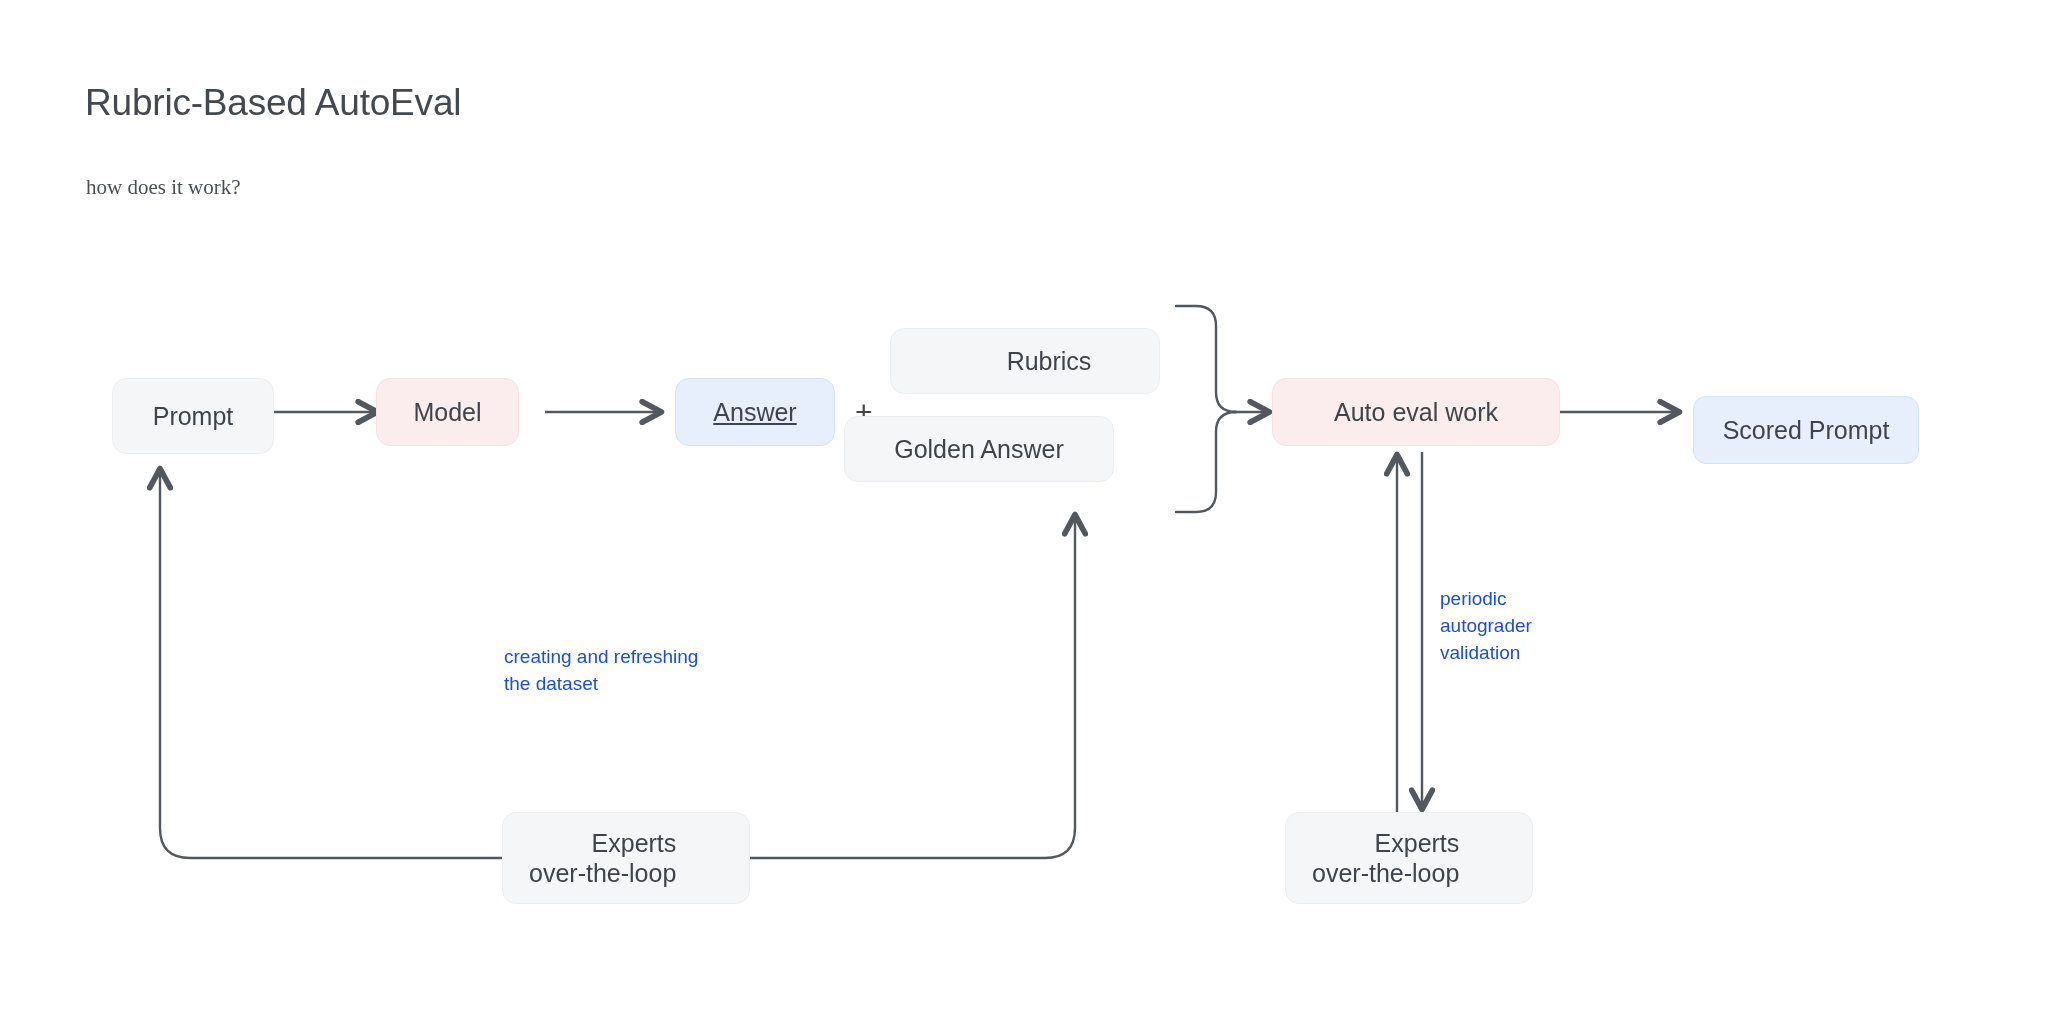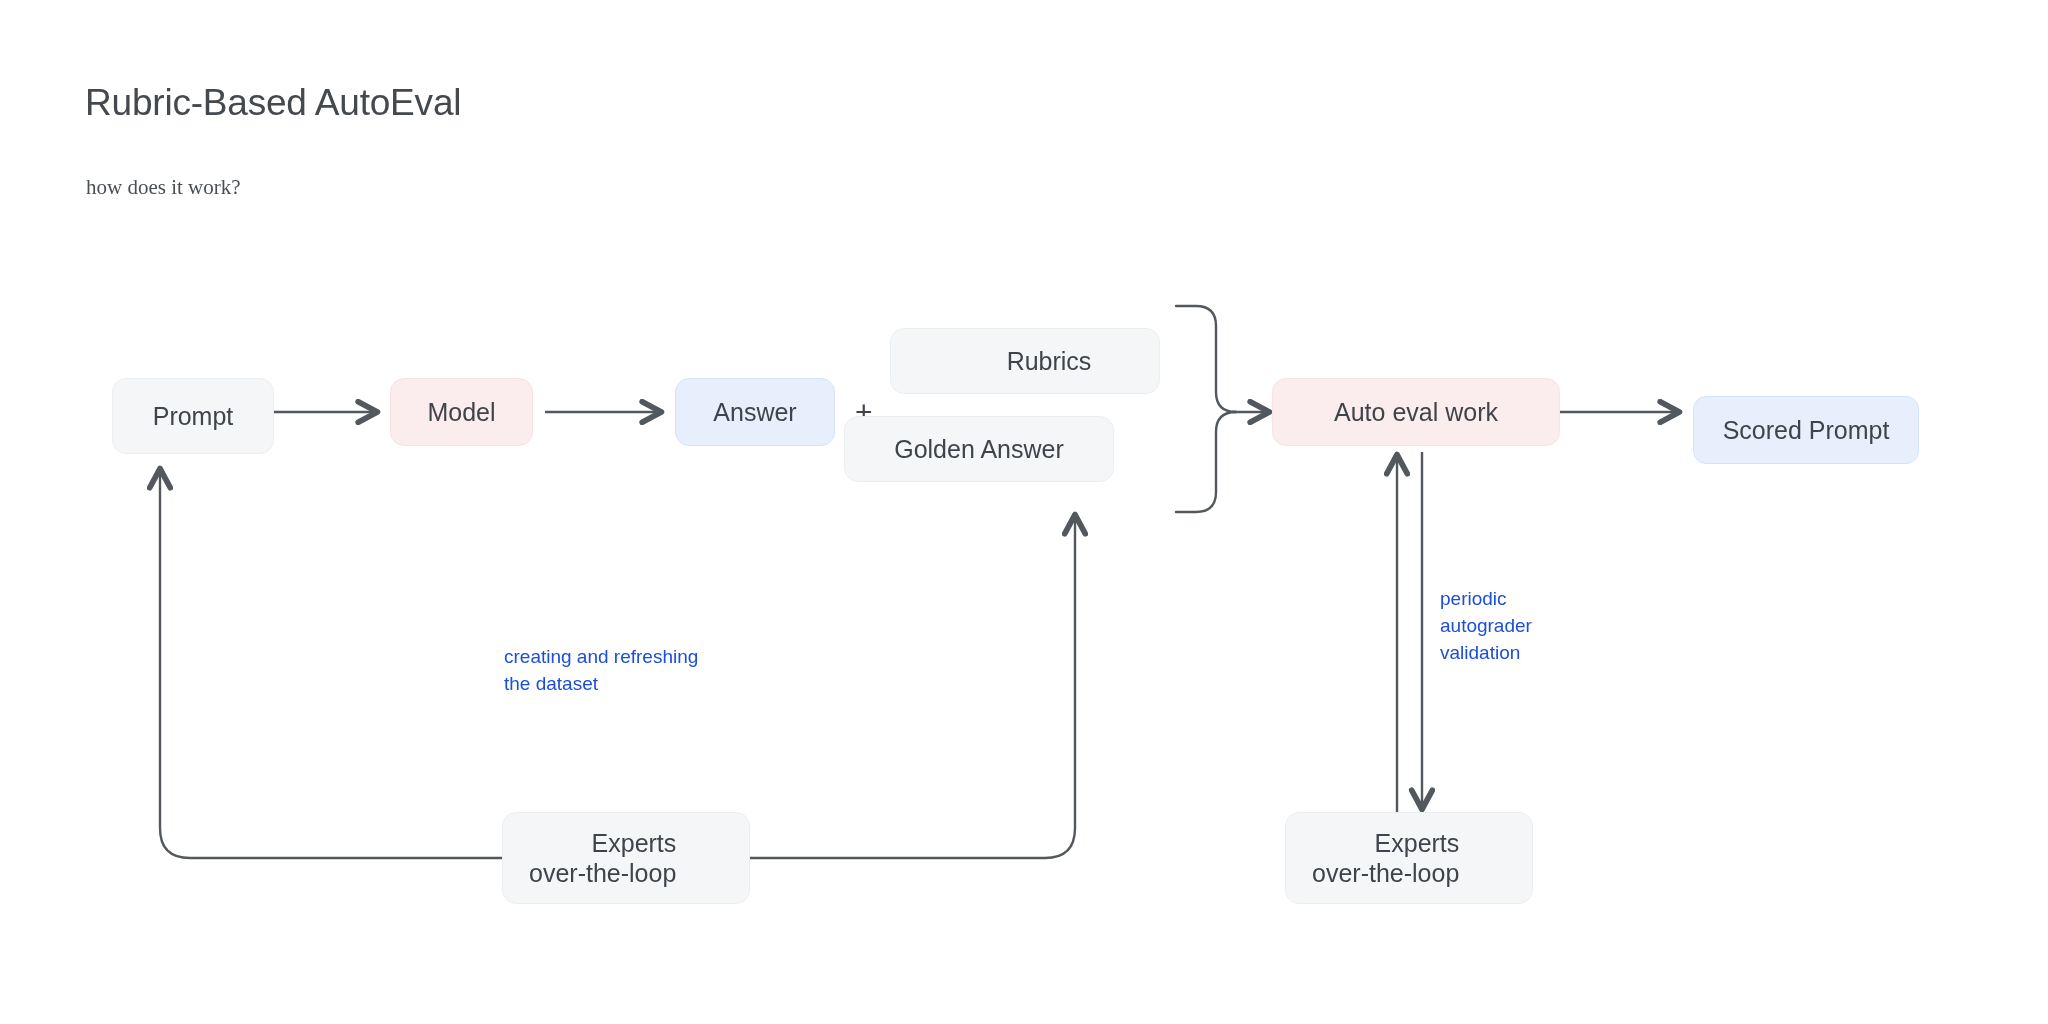--- a/index.html
+++ b/index.html
@@ -131,25 +131,25 @@
 
     <line x1="1397" y1="812" x2="1397" y2="456" marker-end="url(#ah)"></line>
 
     <line x1="1422" y1="452" x2="1422" y2="808" marker-end="url(#ah)"></line>
   </svg>
 
   <div class="node neutral center" style="left:99px; top:378px; width:162px; height:76px;margin-left:13px;">
     <span>Prompt</span>
   </div>
 
-  <div class="node pink center" style="left:390px; top:378px; width:143px; height:68px;">
+  <div class="node pink center" style="left:376px; top:378px; width:143px; height:68px;">
     <span>Model</span>
   </div>
 
-  <div class="node blue center" style="left:675px; top:378px; width:160px; height:68px;">
+  <div class="node blue center" style="left:675px; top:378px; width:160px; height:68px;text-decoration:underline;">
     <span>Answer</span>
   </div>
 
   <div class="plus-sign" style="left:855px; top:397px;">+</div>
 
   <div class="node neutral center" style="left:890px; top:328px; width:270px; height:66px;padding-left:48px;">
     <span>Rubrics</span>
   </div>
 
   <div class="node neutral center" style="left:844px; top:416px; width:270px; height:66px;">

